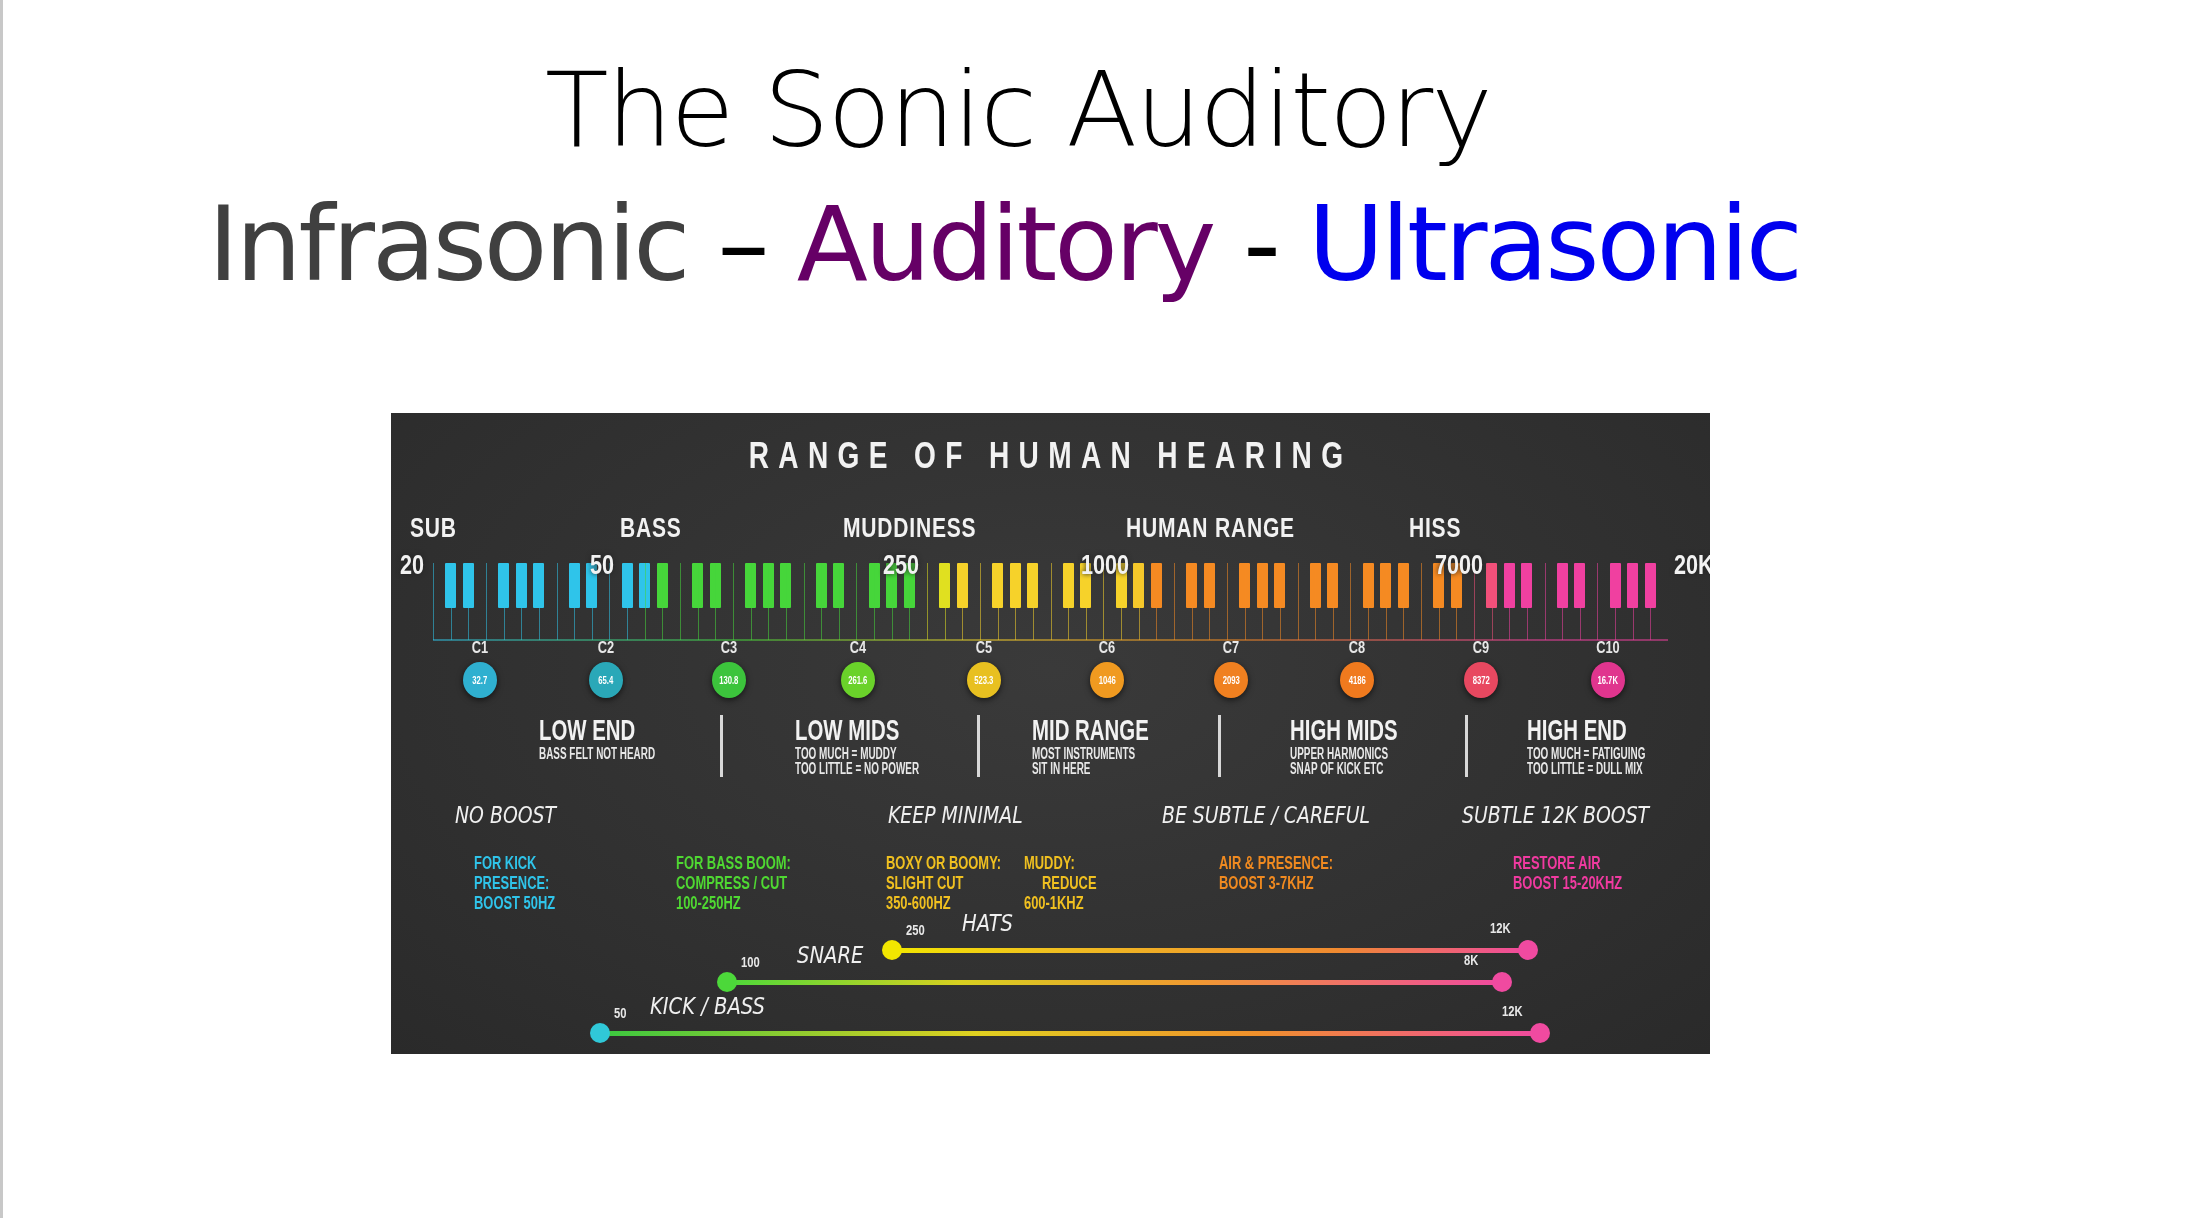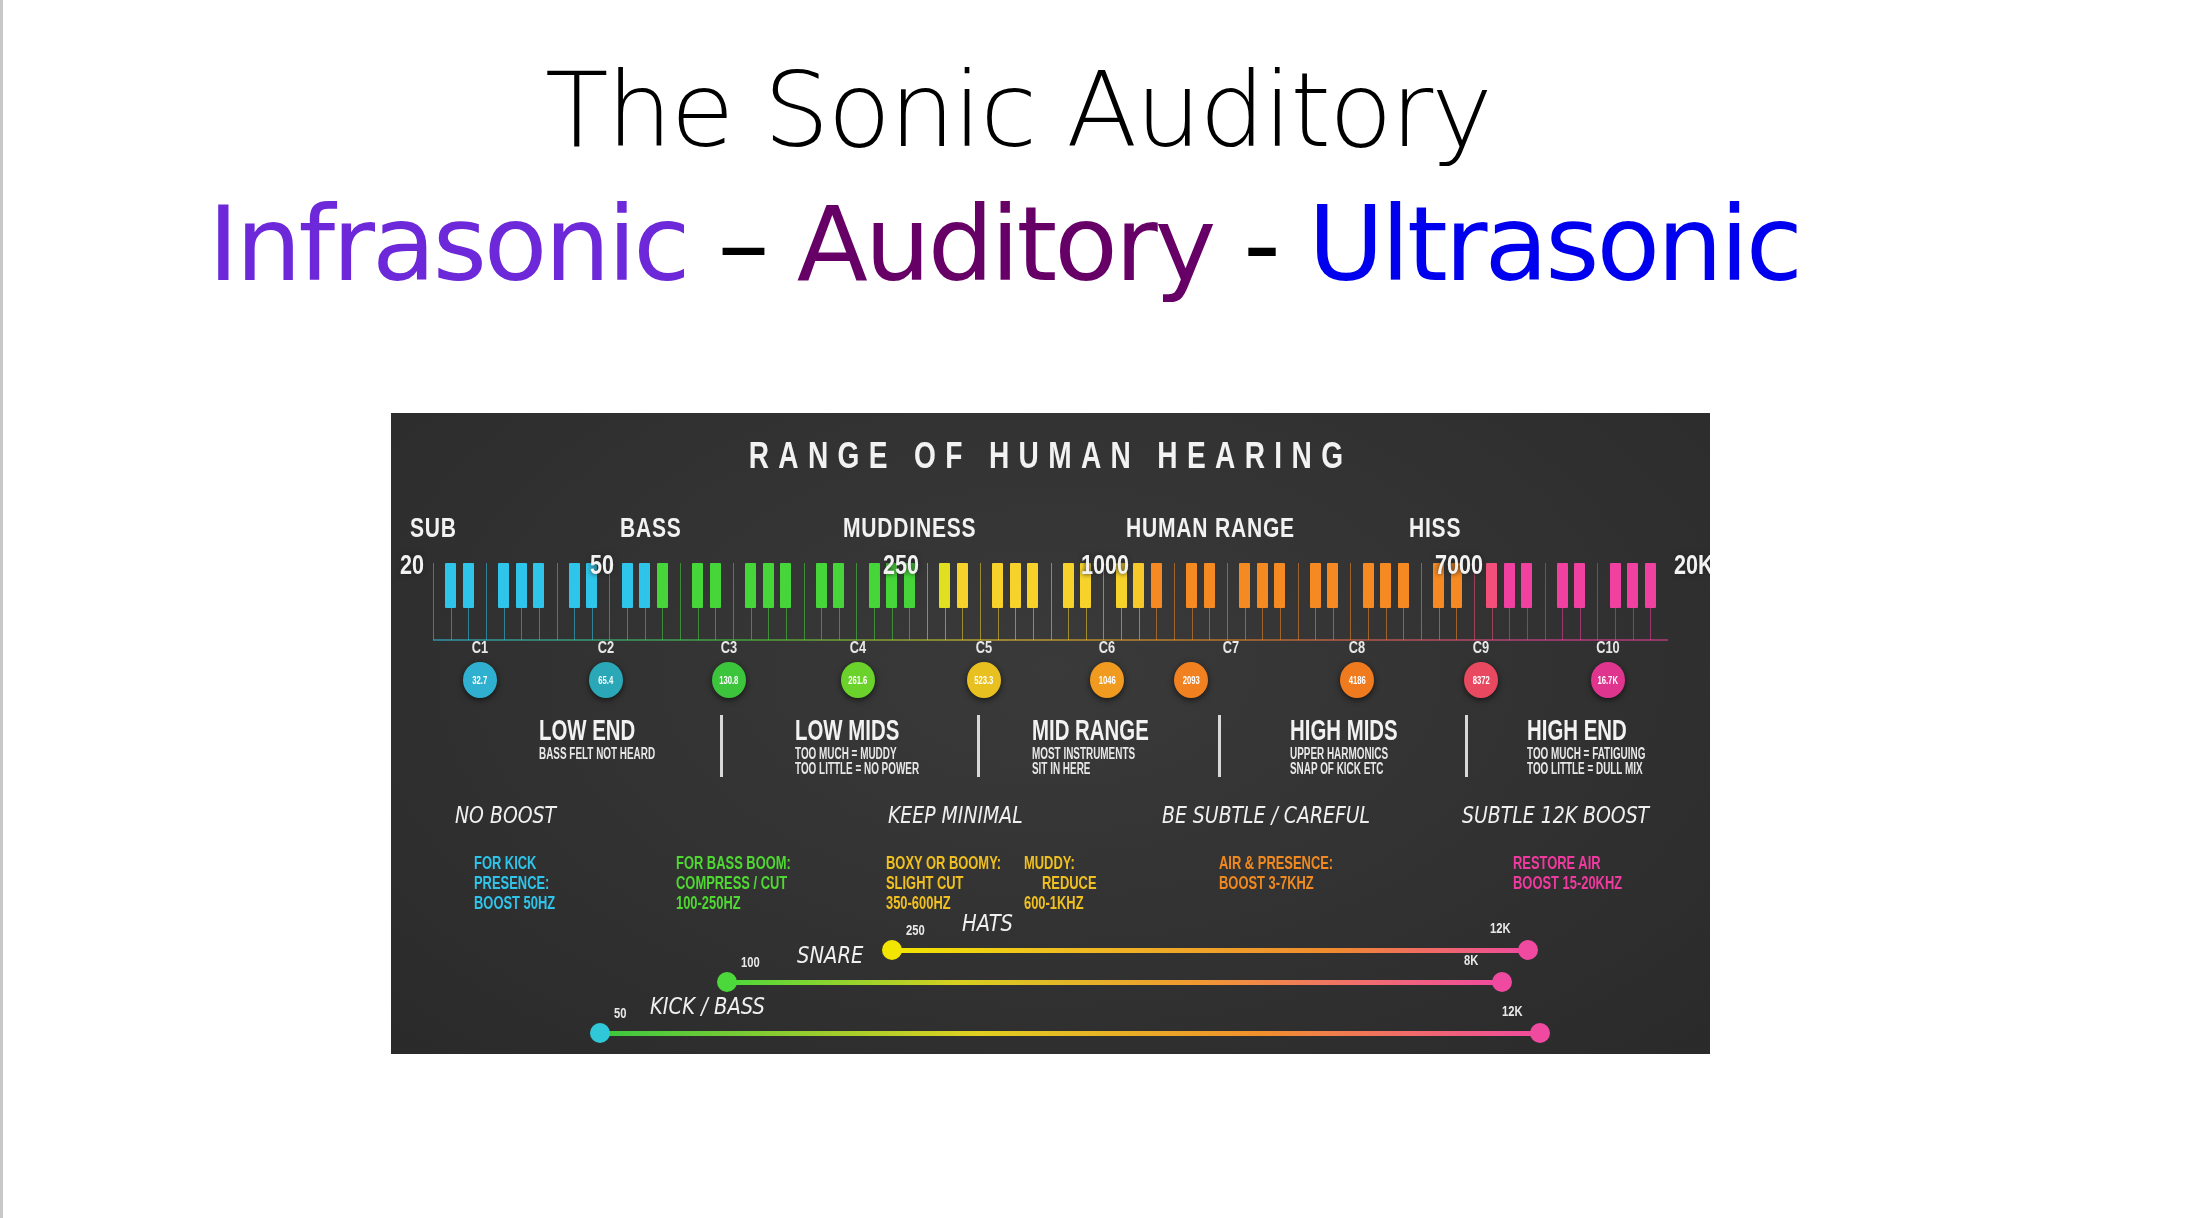--- a/index.html
+++ b/index.html
@@ -41,21 +41,21 @@
   .range-num { position:absolute; font-size:14px; font-weight:bold; color:#e8e8e8; transform:scaleX(0.8); transform-origin:left top; white-space:nowrap; }
 </style>
 </head>
 <body>
 
 <div class="left-edge"></div>
 
 <div class="title">The Sonic Auditory</div>
 
 <div class="subtitle">
-  <span style="color:#6d28d9">Infrasonic</span><span style="color:#000;white-space:pre"> – </span><span style="color:#660066">Auditory</span><span style="color:#000;white-space:pre"> - </span><span style="color:#0000ee">Ultrasonic</span>
+  <span style="color:#404040">Infrasonic</span><span style="color:#000;white-space:pre"> – </span><span style="color:#660066">Auditory</span><span style="color:#000;white-space:pre"> - </span><span style="color:#0000ee">Ultrasonic</span>
 </div>
 
 <div class="panel">
   <div class="cond panel-title">RANGE OF HUMAN HEARING</div>
 
   <div id="bands">
       <div class="cond band" style="left: 19px;">SUB</div>
       <div class="cond band" style="left: 229px;">BASS</div>
       <div class="cond band" style="left: 452px;">MUDDINESS</div>
       <div class="cond band" style="left: 735px;">HUMAN RANGE</div>
@@ -211,21 +211,21 @@
       </div>
       <div class="cnote" style="left: 593px;">C5</div>
       <div class="cdot" style="left: 593px; background: rgb(232, 192, 32); box-shadow: rgba(0, 0, 0, 0.6) 0px 2px 6px;">
         <span>523.3</span>
       </div>
       <div class="cnote" style="left: 716px;">C6</div>
       <div class="cdot" style="left: 716px; background: rgb(240, 154, 32); box-shadow: rgba(0, 0, 0, 0.6) 0px 2px 6px;">
         <span>1046</span>
       </div>
       <div class="cnote" style="left: 840px;">C7</div>
-      <div class="cdot" style="left: 800px; background: rgb(240, 128, 32); box-shadow: rgba(0, 0, 0, 0.6) 0px 2px 6px;">
+      <div class="cdot" style="left: 840px; background: rgb(240, 128, 32); box-shadow: rgba(0, 0, 0, 0.6) 0px 2px 6px;">
         <span>2093</span>
       </div>
       <div class="cnote" style="left: 966px;">C8</div>
       <div class="cdot" style="left: 966px; background: rgb(240, 122, 30); box-shadow: rgba(0, 0, 0, 0.6) 0px 2px 6px;">
         <span>4186</span>
       </div>
       <div class="cnote" style="left: 1090px;">C9</div>
       <div class="cdot" style="left: 1090px; background: rgb(232, 72, 96); box-shadow: rgba(0, 0, 0, 0.6) 0px 2px 6px;">
         <span>8372</span>
       </div>

